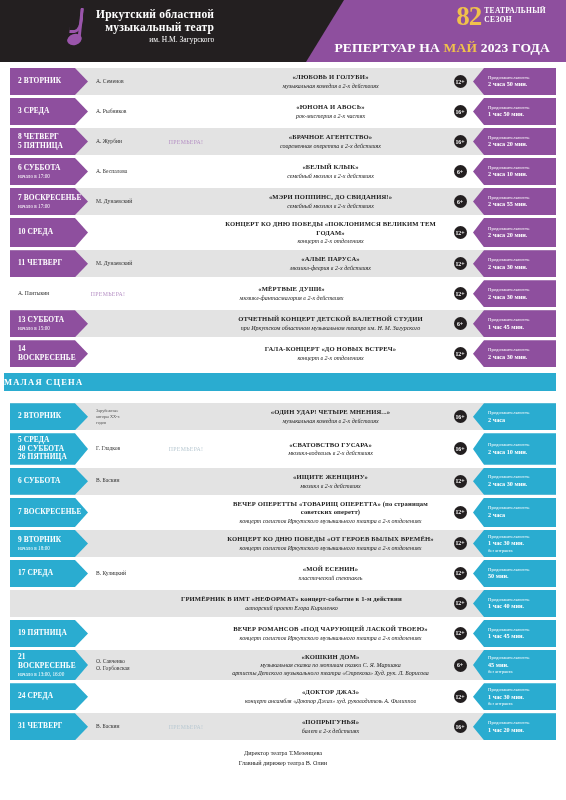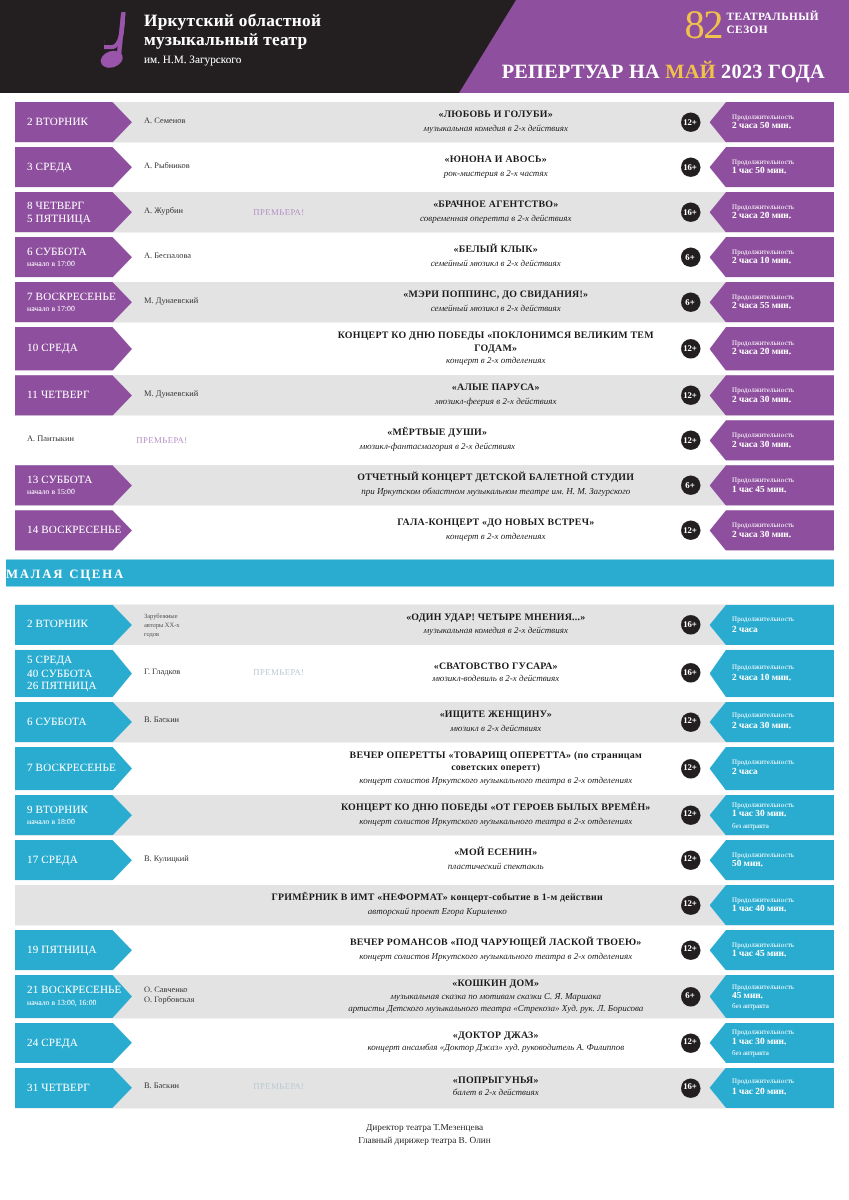--- a/index.html
+++ b/index.html
@@ -52,32 +52,33 @@
   .note-icon .head {
     position: absolute; left: 5px; top: 26px;
     width: 15px; height: 11px;
     background: #9a55ab;
     border-radius: 50%;
     transform: rotate(-18deg);
   }
   .theatre-name {
     color: #ffffff;
     line-height: 1.12;
+    text-align: right;
   }
   .theatre-name .l1, .theatre-name .l2 {
     font-size: 11.5px; font-weight: bold; letter-spacing: .2px;
   }
   .theatre-name .l3 { font-size: 7.5px; font-weight: normal; margin-top: 2px; }
 
   .season-block {
     position: absolute; right: 20px; top: 4px;
     display: flex; align-items: flex-start; gap: 3px;
   }
   .season-num {
-    font-size: 27px; font-weight: normal; color: #f0c14b;
+    font-size: 27px; font-weight: bold; color: #f0c14b;
     line-height: .95; letter-spacing: -1px;
   }
   .season-lbl {
     color: #ffffff; font-size: 7.5px; font-weight: bold;
     line-height: 1.15; padding-top: 3px; letter-spacing: .3px;
   }
   .repertoire-line {
     position: absolute; right: 16px; bottom: 6px;
     font-size: 13.5px; font-weight: bold; color: #ffffff;
     letter-spacing: .2px; white-space: nowrap; margin-top: 11px;
@@ -96,21 +97,21 @@
 
   .date-badge {
     flex: 0 0 78px;
     background: #8e4f9e;
     color: #ffffff;
     padding: 3px 4px 3px 8px;
     clip-path: polygon(0 0, calc(100% - 13px) 0, 100% 50%, calc(100% - 13px) 100%, 0 100%);
     display: flex; flex-direction: column; justify-content: center;
   }
   .row.small .date-badge { background: #2aacd0; }
-  .date-main { font-size: 7.4px; font-weight: normal; letter-spacing: .1px; line-height: 1.15; }
+  .date-main { font-size: 7.4px; font-weight: bold; letter-spacing: .1px; line-height: 1.15; }
   .date-time { font-size: 5.2px; line-height: 1.2; margin-top: 1px; }
 
   .composer {
     flex: 0 0 70px;
     font-size: 5.6px;
     color: #333;
     padding: 0 2px 0 8px;
     display: flex; flex-direction: column; justify-content: center;
     line-height: 1.35;
   }

